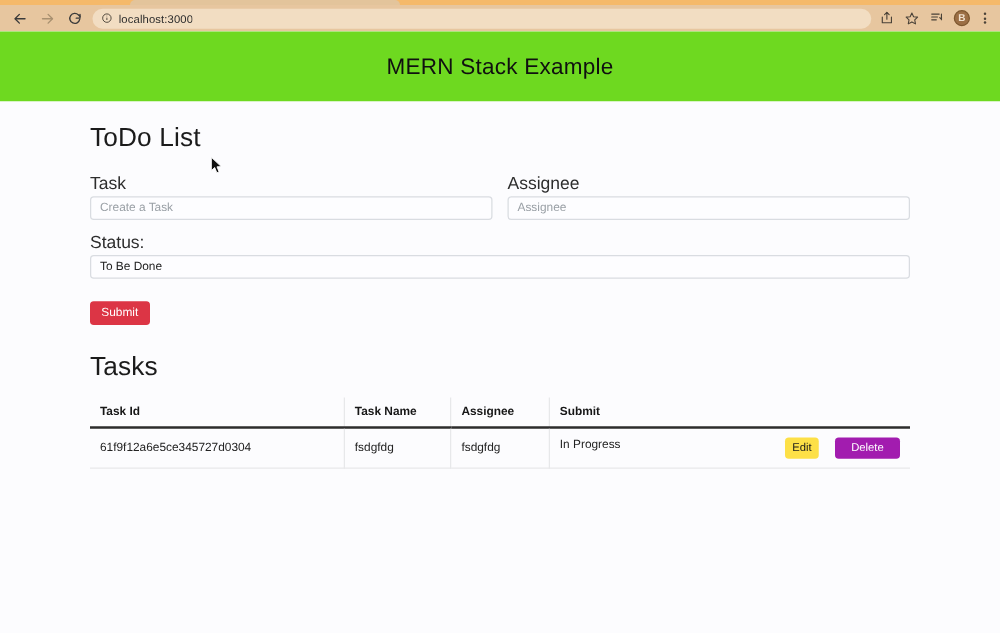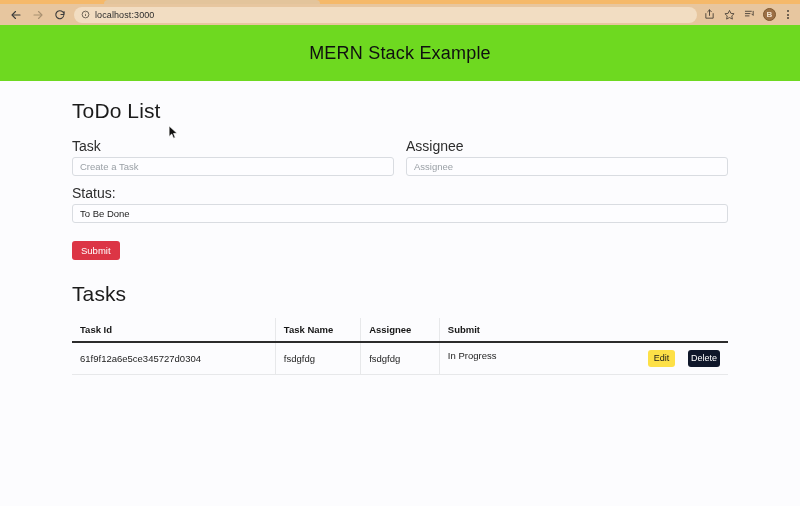--- a/index.html
+++ b/index.html
@@ -151,25 +151,25 @@
   }
   .btn-edit {
     background: #fde047;
     color: #1a1a1a;
     height: 17px; line-height: 17px;
     font-size: 9px;
     padding: 0 6px;
     text-align: right;
   }
   .btn-delete {
-    background: #0f172a;
+    background: #a21caf;
     color: #ffffff;
     height: 17px; line-height: 17px;
     font-size: 9px;
-    padding: 0 3px;
+    padding: 0 13px;
   }
 
   h2.tasks-title { margin-top: 22px; margin-bottom: 12px; }
 
   table.tasks {
     width: 100%;
     border-collapse: collapse;
     font-size: 9.5px;
     color: #212529;
   }

